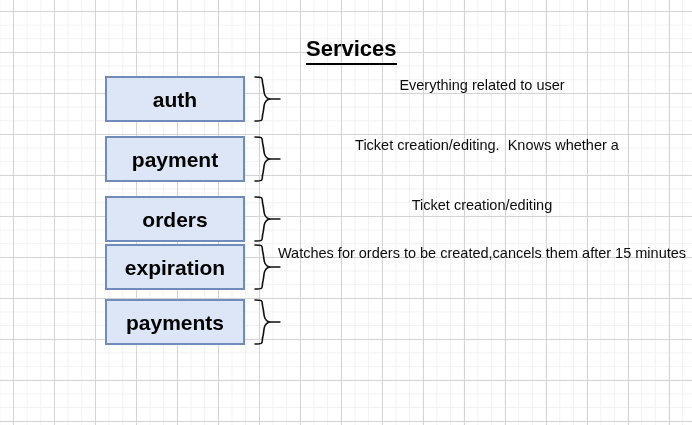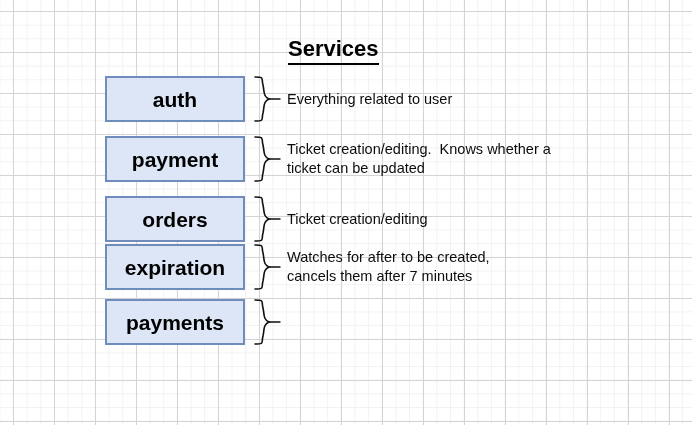--- a/index.html
+++ b/index.html
@@ -31,21 +31,21 @@
       13.667px 13.667px;
     background-position:
       13px 11px,
       13px 11px,
       13px 11px,
       13px 11px;
   }
 
   #title {
     position: absolute;
-    left: 288px;
+    left: 306px;
     top: 36px;
     font-size: 22px;
     font-weight: bold;
     color: #000000;
     letter-spacing: 0px;
     white-space: nowrap;
   }
   #title .title-underline {
     display: block;
     height: 2px;
@@ -92,21 +92,21 @@
     display: block;
   }
 
   .desc {
     position: absolute;
     left: 287px;
     top: 0;
     width: 390px;
     height: 46px;
     display: flex;
-    flex-direction: column;
+    flex-direction: row;
     justify-content: center;
   }
   .desc .desc-line {
     font-size: 14.5px;
     color: #0c0c0c;
     line-height: 19px;
     white-space: pre;
   }
 </style>
 </head>
@@ -139,21 +139,20 @@
       <span class="service-label">payment</span>
     </div>
     <div class="brace">
       <svg width="30" height="48" viewBox="0 0 30 48" fill="none">
         <path d="M3 2 C13 2, 9 3, 11 10 C12.5 16.5, 11 21.5, 17 24 C11 26.5, 12.5 31.5, 11 38 C9 45, 13 46, 3 46" stroke="#111111" stroke-width="1.6" fill="none" stroke-linecap="round"></path>
         <path d="M17 24 H28" stroke="#111111" stroke-width="1.4" stroke-linecap="round"></path>
       </svg>
     </div>
     <div class="desc" style="width:400px;justify-content:center;">
       <span class="desc-line">Ticket creation/editing.  Knows whether a</span>
-      <span class="desc-line">ticket can be updated</span>
     </div>
   </div>
 
   <div class="row" style="top:196px;">
     <div class="service-box">
       <span class="service-label">orders</span>
     </div>
     <div class="brace">
       <svg width="30" height="48" viewBox="0 0 30 48" fill="none">
         <path d="M3 2 C13 2, 9 3, 11 10 C12.5 16.5, 11 21.5, 17 24 C11 26.5, 12.5 31.5, 11 38 C9 45, 13 46, 3 46" stroke="#111111" stroke-width="1.6" fill="none" stroke-linecap="round"></path>
@@ -169,22 +168,22 @@
     <div class="service-box">
       <span class="service-label">expiration</span>
     </div>
     <div class="brace">
       <svg width="30" height="48" viewBox="0 0 30 48" fill="none">
         <path d="M3 2 C13 2, 9 3, 11 10 C12.5 16.5, 11 21.5, 17 24 C11 26.5, 12.5 31.5, 11 38 C9 45, 13 46, 3 46" stroke="#111111" stroke-width="1.6" fill="none" stroke-linecap="round"></path>
         <path d="M17 24 H28" stroke="#111111" stroke-width="1.4" stroke-linecap="round"></path>
       </svg>
     </div>
     <div class="desc">
-      <span class="desc-line">Watches for after to be created,</span>
-      <span class="desc-line">cancels them after 7 minutes</span>
+      <span class="desc-line">Watches for orders to be created,</span>
+      <span class="desc-line">cancels them after 15 minutes</span>
     </div>
   </div>
 
   <div class="row" style="top:299px;">
     <div class="service-box">
       <span class="service-label">payments</span>
     </div>
     <div class="brace">
       <svg width="30" height="48" viewBox="0 0 30 48" fill="none">
         <path d="M3 2 C13 2, 9 3, 11 10 C12.5 16.5, 11 21.5, 17 24 C11 26.5, 12.5 31.5, 11 38 C9 45, 13 46, 3 46" stroke="#111111" stroke-width="1.6" fill="none" stroke-linecap="round"></path>

